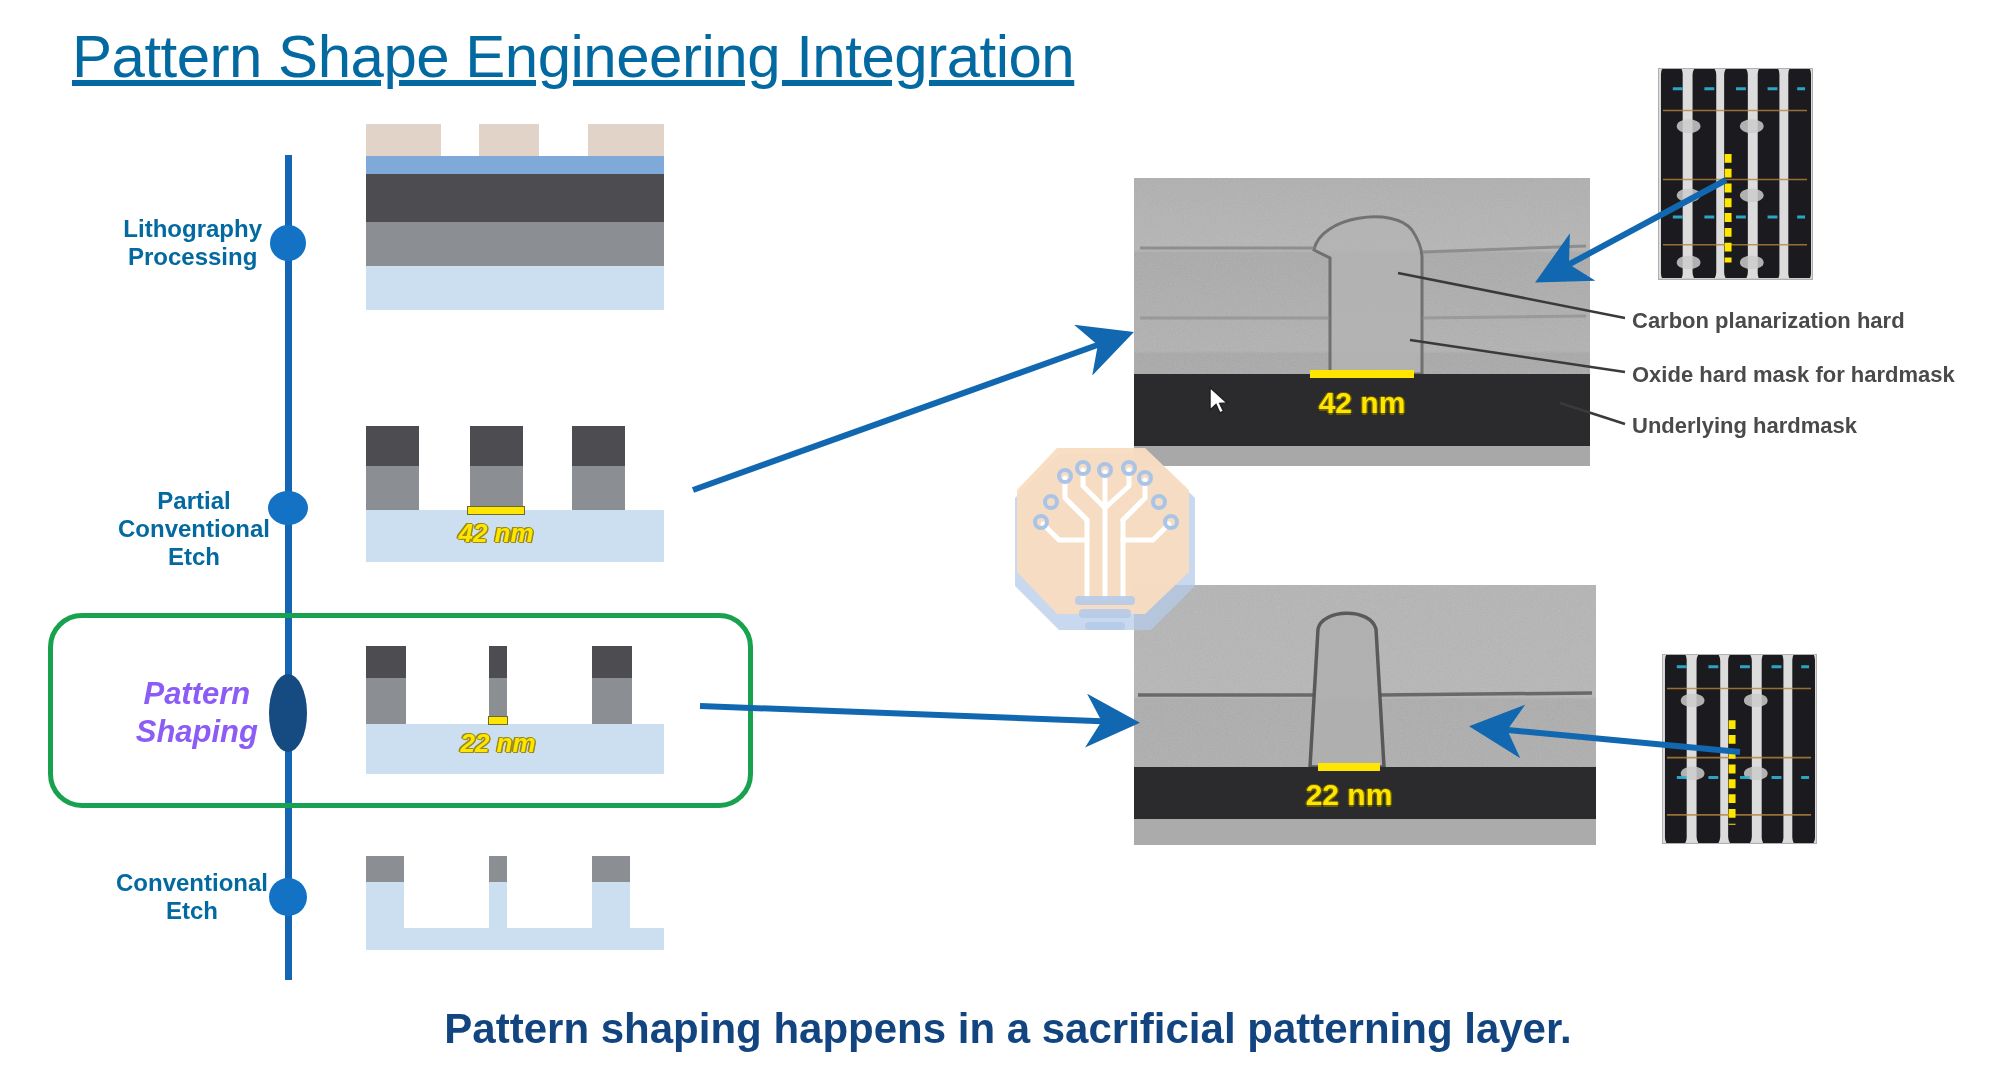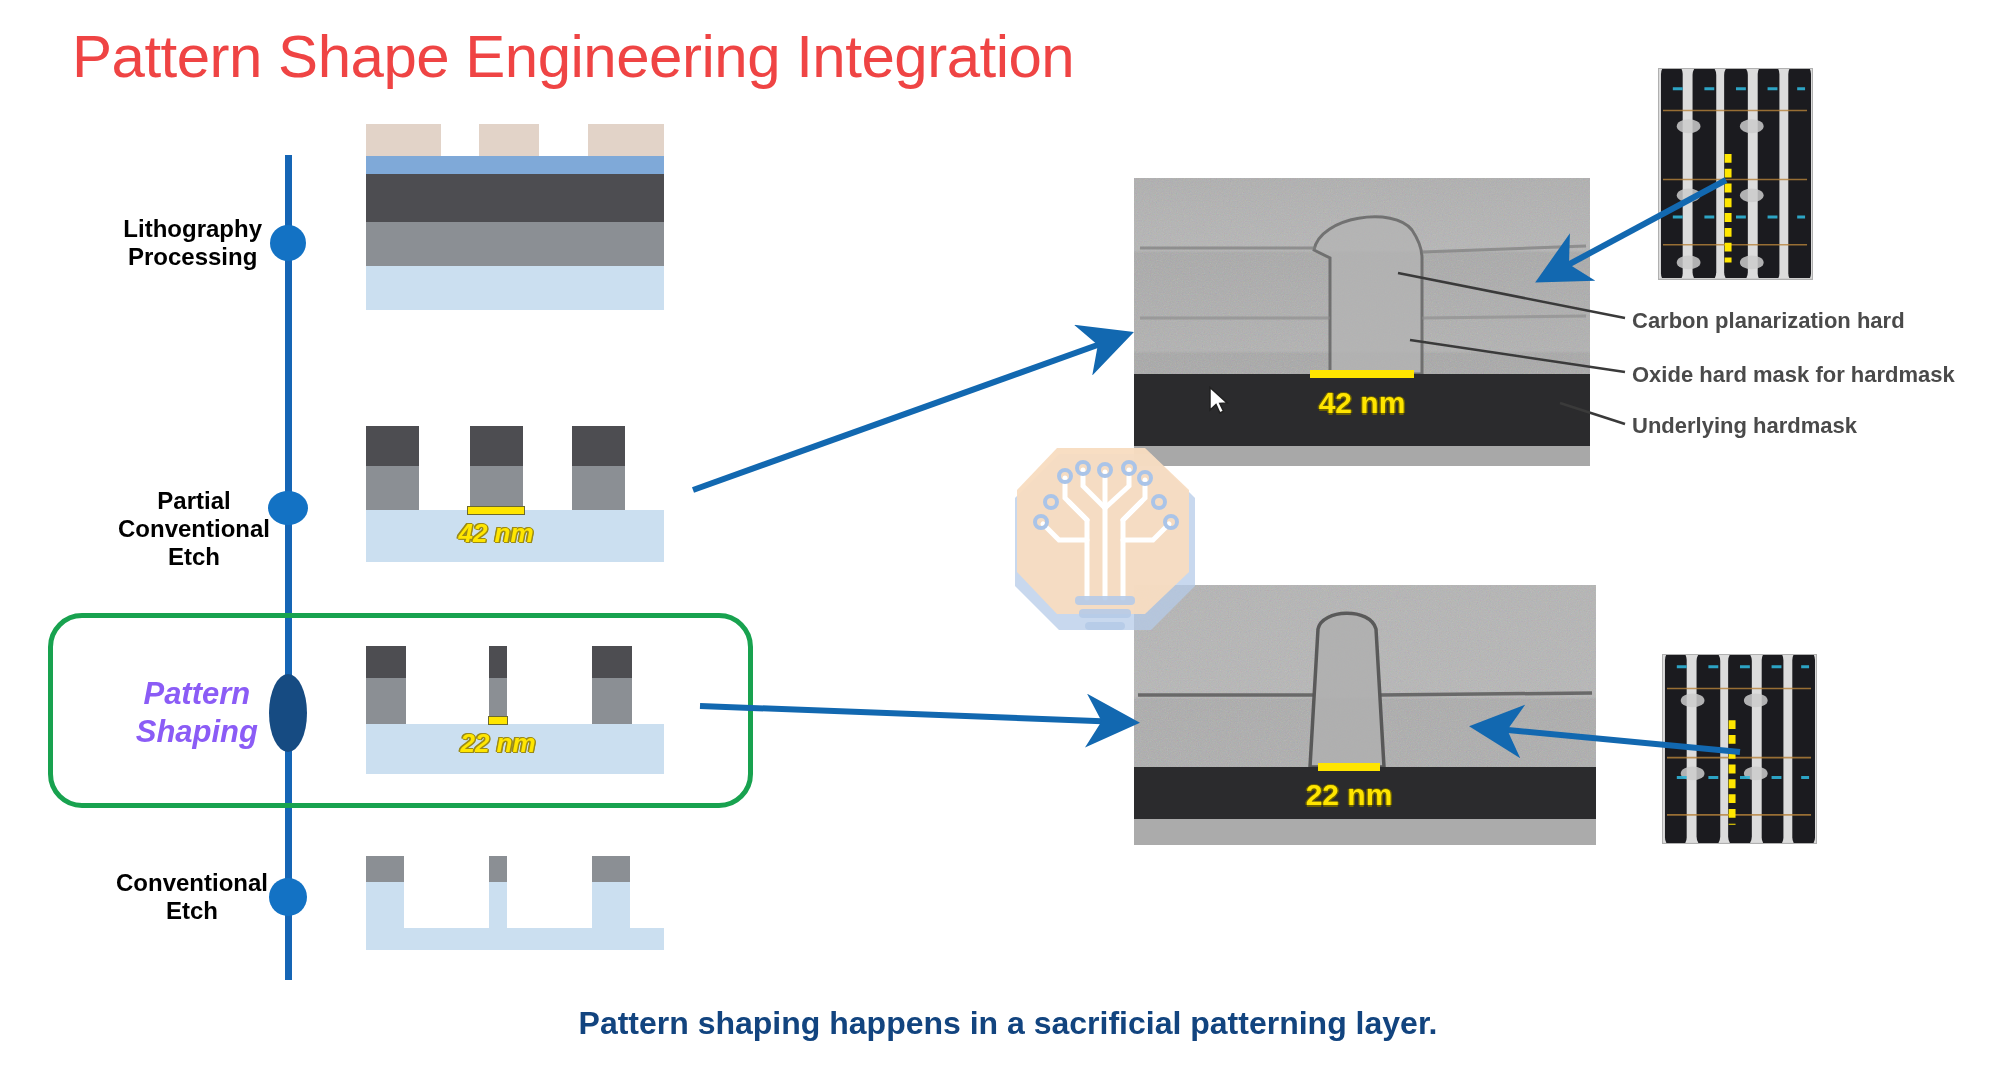--- a/index.html
+++ b/index.html
@@ -18,23 +18,24 @@
     overflow: hidden;
   }
 
   
   #title {
     position: absolute;
     left: 72px;
     top: 22px;
     font-size: 60px;
     font-weight: 400;
-    color: #ef4444;
+    color: #0369a1;
     letter-spacing: -0.5px;
     white-space: nowrap;
+    text-decoration: underline;
   }
 
   
   #timeline-axis {
     position: absolute;
     left: 285px;
     top: 155px;
     width: 7px;
     height: 825px;
     background: #1565b5;
@@ -43,21 +44,21 @@
     position: absolute;
     background: #1372c4;
     border-radius: 50%;
     transform: translate(-50%, -50%);
   }
   .tl-label {
     position: absolute;
     text-align: center;
     font-size: 24px;
     font-weight: bold;
-    color: #000000;
+    color: #0369a1;
     line-height: 1.17;
     transform: translate(-100%, -50%);
     white-space: pre-line;
   }
   .tl-label.accent {
     color: #8b5cf6;
     font-style: italic;
     font-size: 31px;
     line-height: 1.22;
   }
@@ -146,21 +147,21 @@
     white-space: nowrap;
   }
 
   
   #caption {
     position: absolute;
     left: 0;
     right: 0;
     top: 1005px;
     text-align: center;
-    font-size: 32px;
+    font-size: 42px;
     font-weight: bold;
     color: #12447f;
   }
 
   
   #watermark {
     position: absolute;
     left: 995px;
     top: 390px;
     width: 220px;

